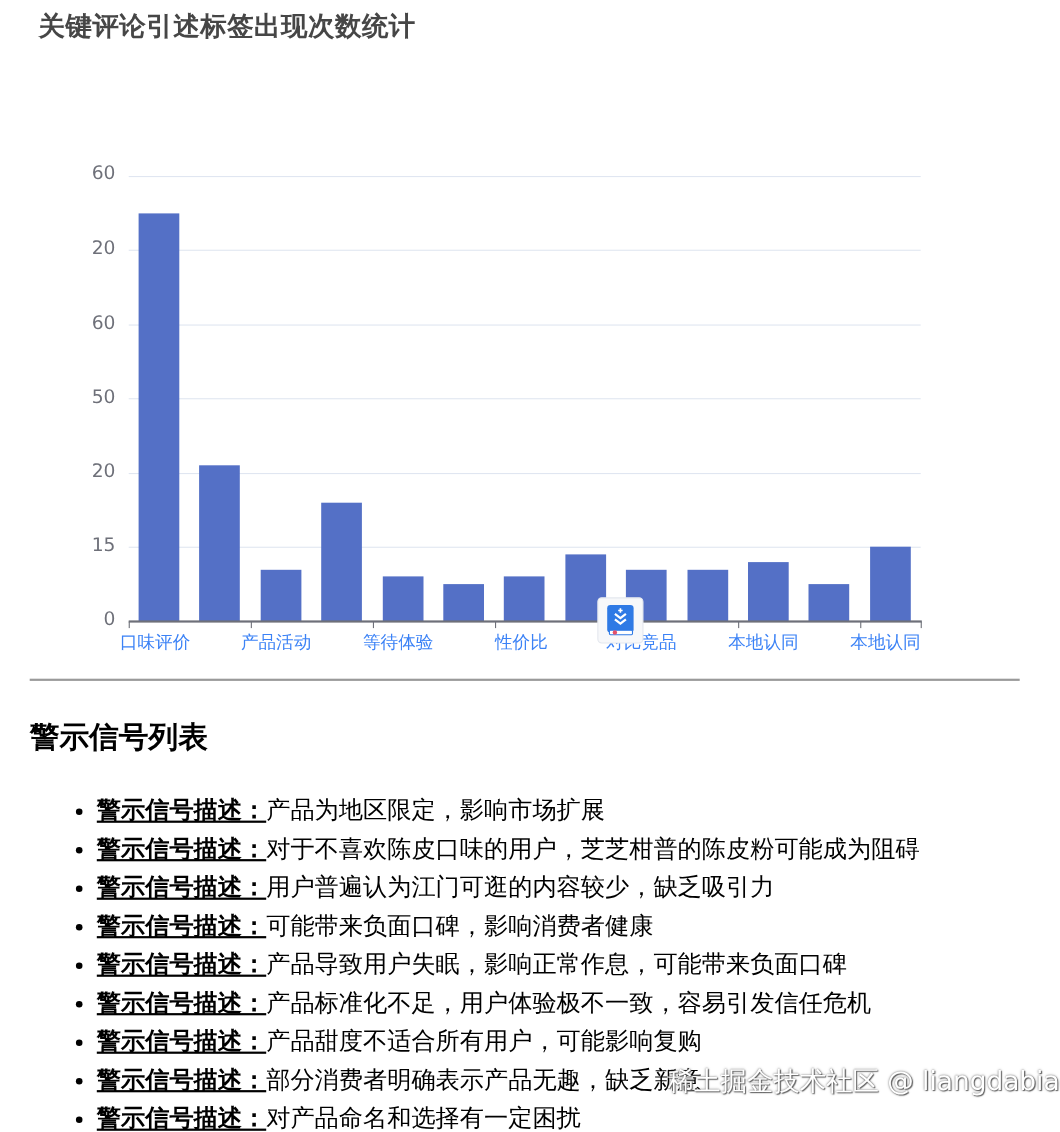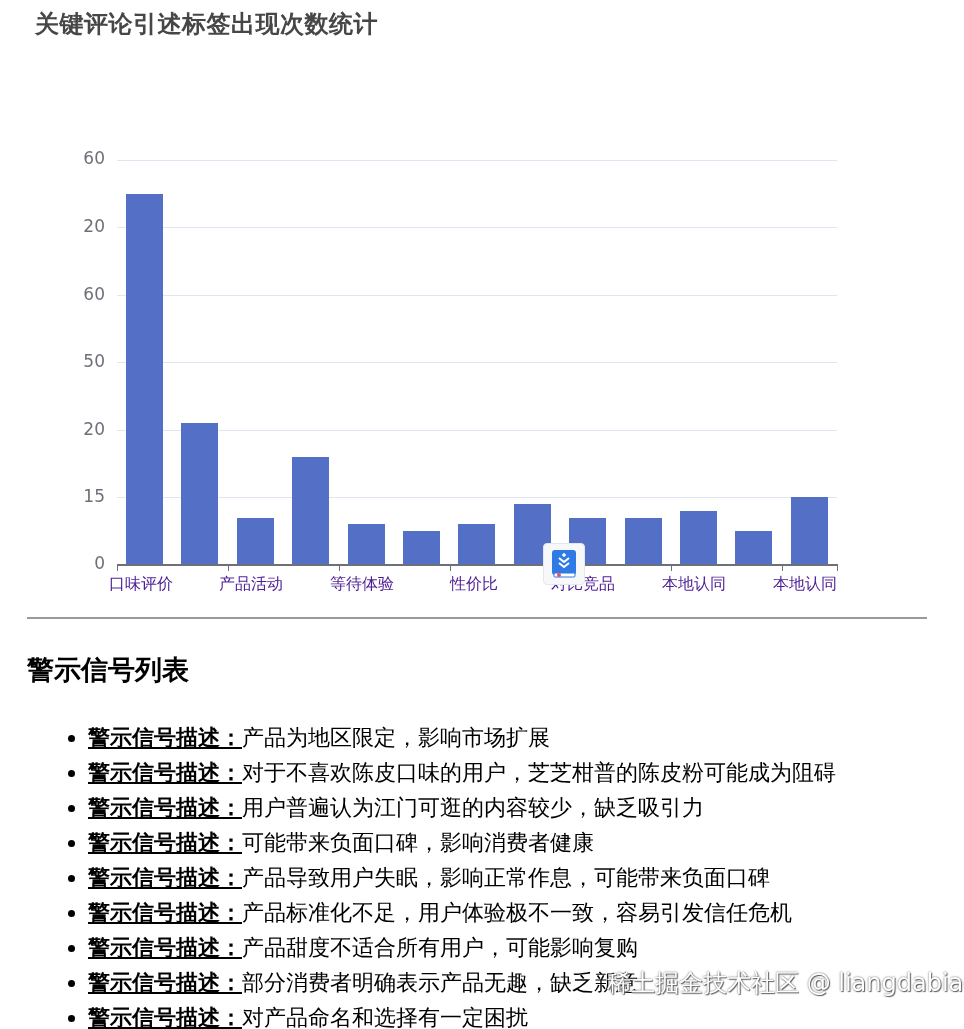--- a/index.html
+++ b/index.html
@@ -5,21 +5,21 @@
     html, body { margin: 0; padding: 0; background: #ffffff; }
     body { width: 964px; height: 1029px; position: relative; overflow: hidden;
            font-family: "DejaVu Sans", "Liberation Sans", sans-serif; color: #000; }
     .chart-title { position: absolute; left: 35px; top: 8px; font-size: 24px; font-weight: bold; color: #464646; letter-spacing: 0.5px; }
     .chart-area { position: absolute; left: 0; top: 16px; width: 964px; height: 600px; margin-top: 48px; }
     .ytick { position: absolute; width: 40px; text-align: right; font-size: 17px; color: #6e7079; }
     .grid { position: absolute; height: 1px; background: #e0e6f1; }
     .bar { position: absolute; background: #5470c6; }
     .xaxis-line { position: absolute; height: 2px; background: #6e7079; }
     .xtick { position: absolute; width: 1px; height: 6px; background: #6e7079; }
-    .xlabel { position: absolute; font-size: 16px; color: #4c1d95; white-space: nowrap; }
+    .xlabel { position: absolute; font-size: 16px; color: #3b82f6; white-space: nowrap; }
     .tool-icon { position: absolute; left: 543px; top: 543px; width: 40px; height: 40px; border: 1px solid #e4e7ee; border-radius: 4px; background: #f7f8fa; display: flex; align-items: center; justify-content: center; }
     .divider { position: absolute; left: 27px; top: 617px; width: 900px; height: 2px; background: #9a9a9a; }
     .section-title { position: absolute; left: 27px; top: 652px; font-size: 27px; font-weight: bold; }
     ul.warn-list { position: absolute; left: 60px; top: 720px; margin: 0; padding: 0 0 0 28px; list-style: disc; font-size: 22px; line-height: 35px; }
     ul.warn-list li { white-space: nowrap; }
     .warn-label { font-weight: bold; text-decoration: underline; }
     .watermark { position: absolute; left: 607px; top: 967px; font-size: 24px; color: #ffffff; text-shadow: 0 0 2px #555, 1px 1px 1px #666; white-space: nowrap; }
   </style>
 </head>
 <body>

